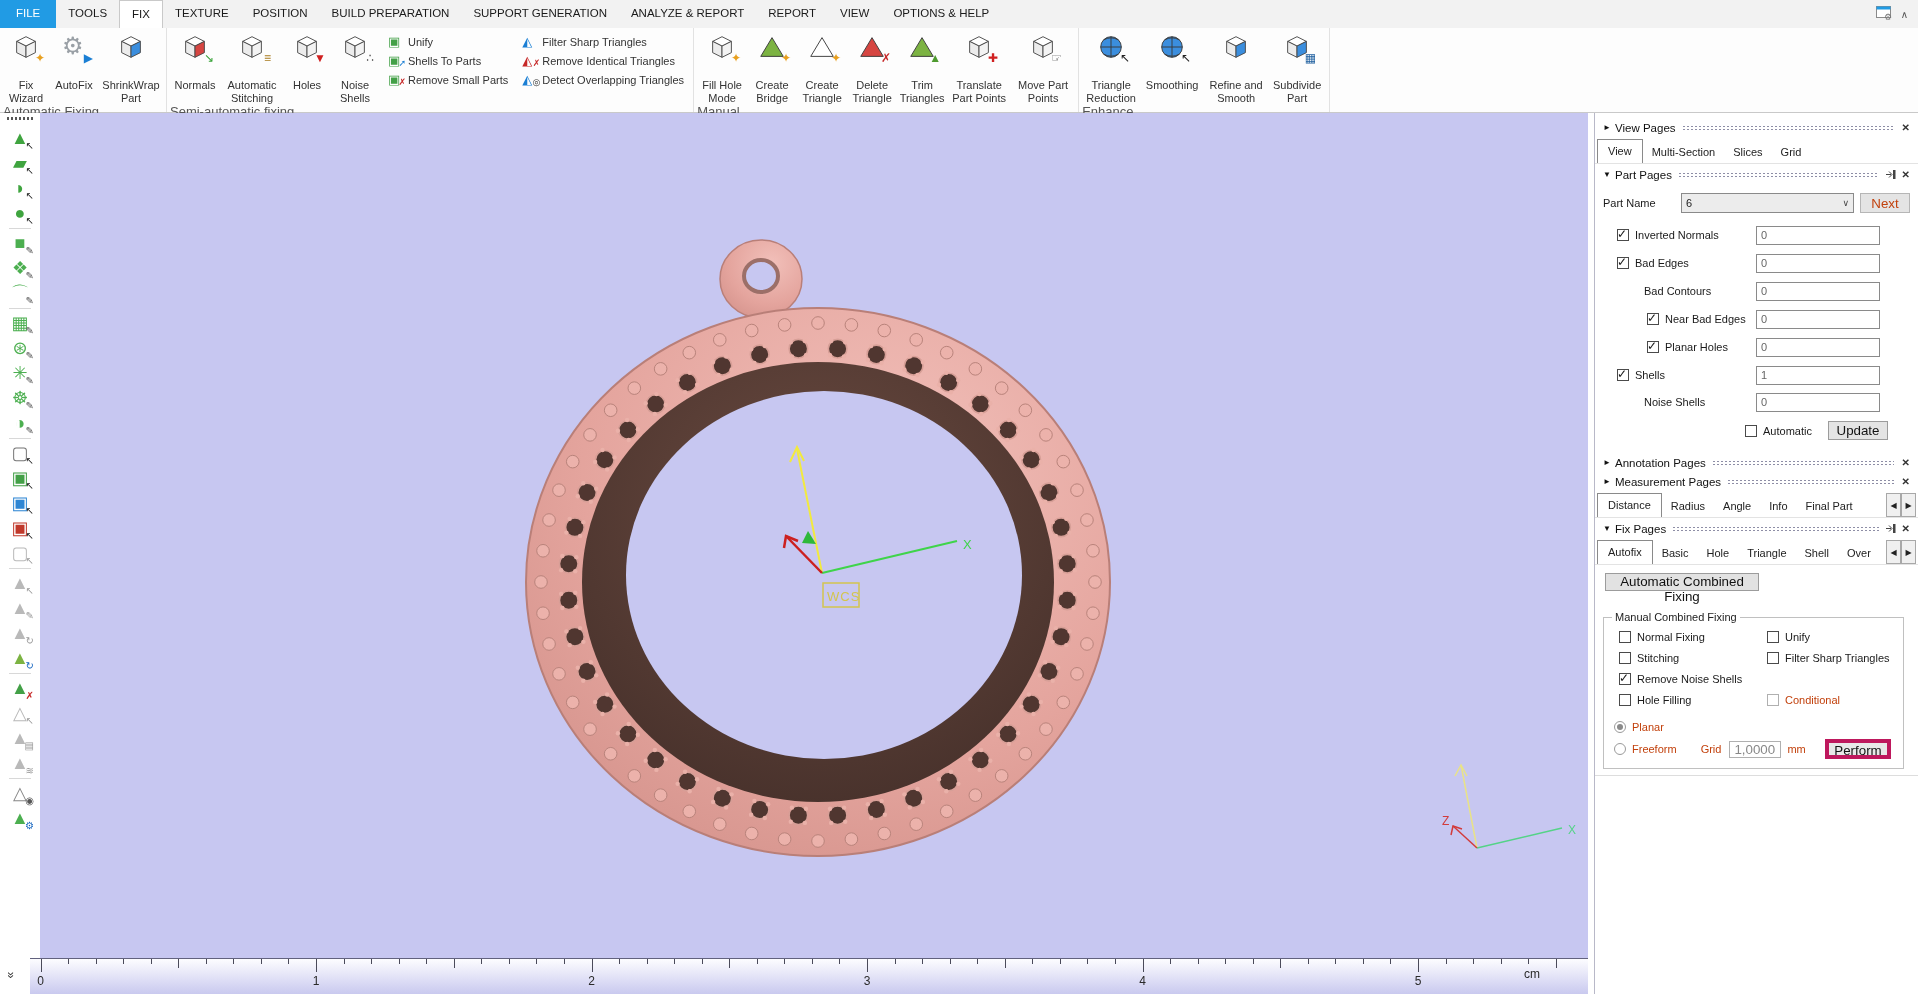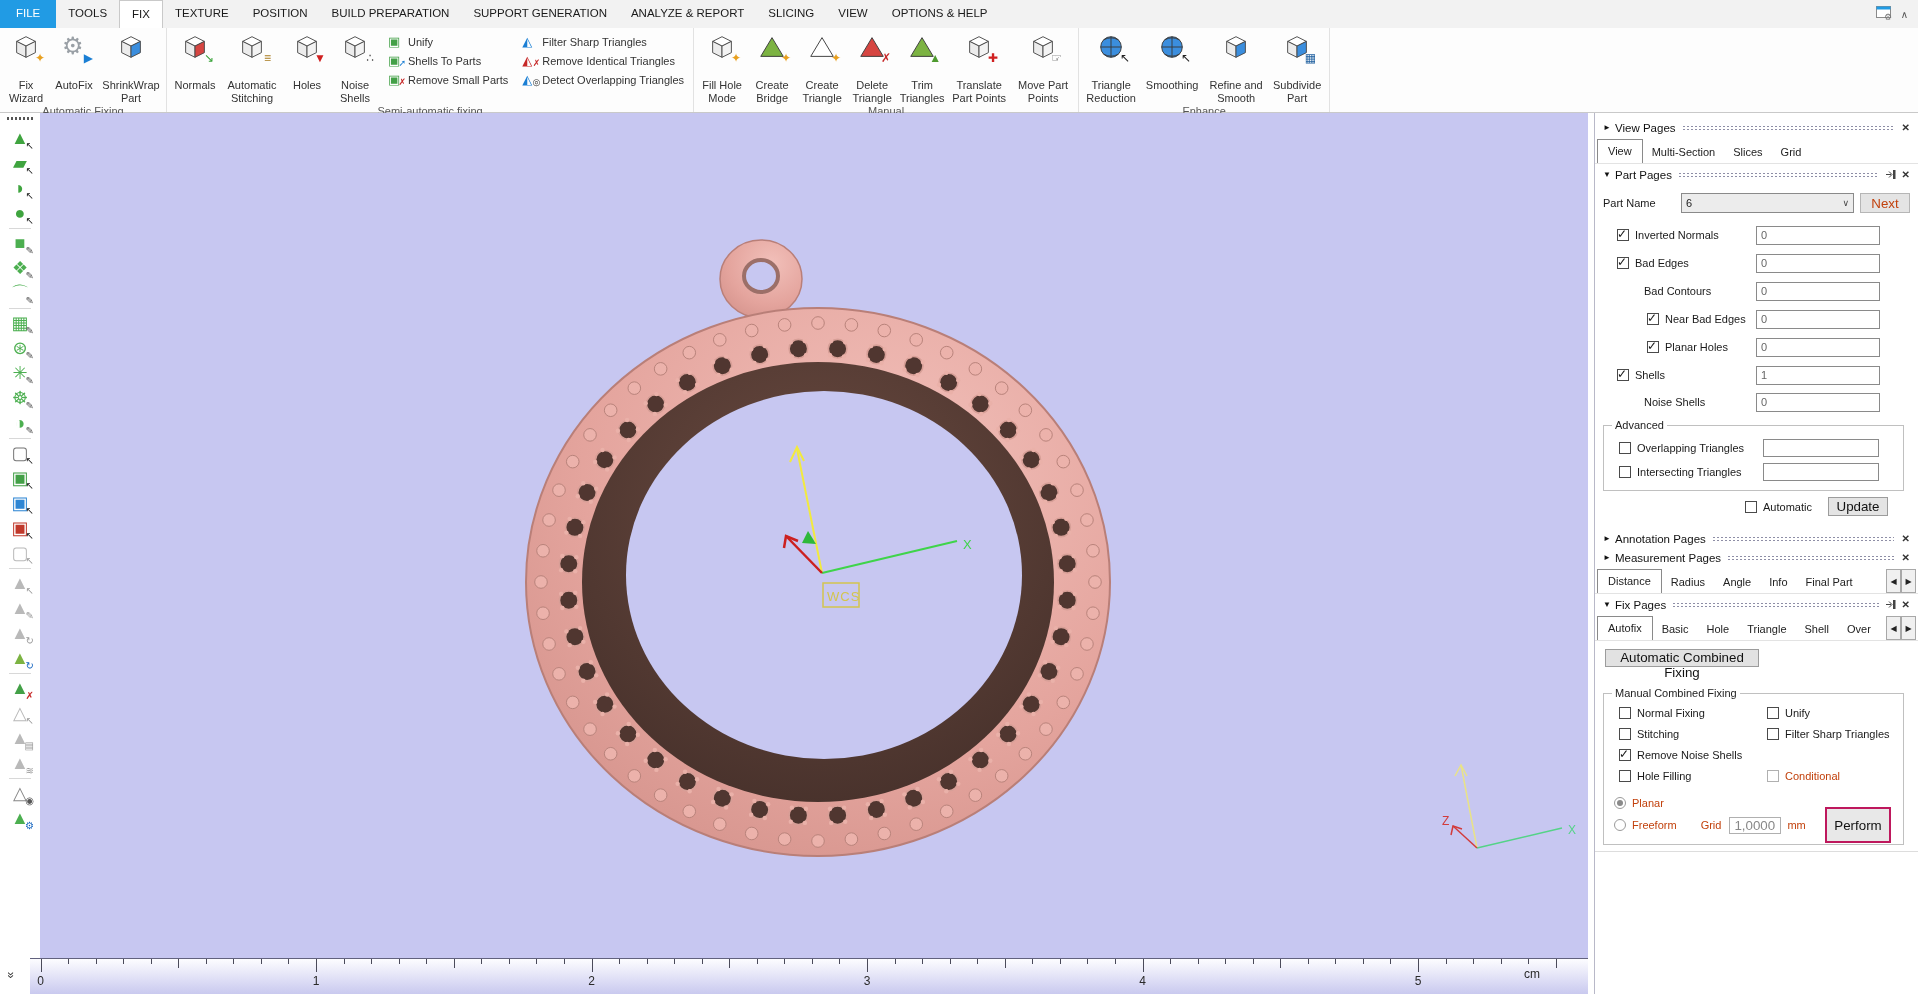--- a/index.html
+++ b/index.html
@@ -10,21 +10,21 @@
   .menubar{position:absolute;left:0;top:0;width:1918px;height:28px;background:#f2f2f2;display:flex;align-items:stretch}
   .mi{padding:7px 12px 6px;font-size:11.5px;color:#1a1a1a;white-space:nowrap;cursor:default}
   .mi.file{background:#219be4;color:#fff;padding:7px 16px 6px}
   .mi.seltab{background:#fff;border:1px solid #c9c9c9;border-bottom:none}
   .menu-right{margin-left:auto;display:flex;align-items:center;gap:8px;padding-right:10px}
 
   
   .ribbon{position:absolute;left:0;top:28px;width:1918px;height:85px;background:#fdfdfd;border-bottom:1px solid #c9c9c9;display:flex}
   .rgroup{display:flex;flex-direction:column;border-right:1px solid #e2e2e2;padding:1px 3px 0}
   .ritems{flex:1;display:flex;align-items:flex-start}
-  .rlabel{height:15px;line-height:15px;text-align:center;font-size:11px;color:#555}
+  .rlabel{height:15px;line-height:15px;font-size:13px;color:#555}
   .rbtn{width:58px;min-height:64px;display:flex;flex-direction:column;align-items:center;padding-top:3px;text-align:center;cursor:default}
   .rbtn.w46{width:46px}.rbtn.w50{width:50px}.rbtn.w64{width:64px}
   .ricon{position:relative;width:30px;height:30px}
   .ricon svg{width:30px;height:30px}
   .ricon .ov{position:absolute;right:-4px;bottom:-2px;font-size:12px;line-height:12px}
   .ricon .big{position:absolute;left:3px;top:1px;font-size:24px;line-height:26px}
   .rtext{margin-top:17px;font-size:11px;line-height:1.15;color:#333}
   .rstack{display:flex;flex-direction:column;justify-content:flex-start;padding:4px 6px 0 8px;gap:2px}
   .sbtn{display:flex;align-items:center;gap:5px;height:17px;cursor:default}
   .sbtn .sg{position:relative;width:15px;font-size:13px;line-height:14px}
@@ -99,21 +99,21 @@
 
   <div class="menubar">
     <div class="mi file">FILE</div>
     <div class="mi">TOOLS</div>
     <div class="mi seltab">FIX</div>
     <div class="mi">TEXTURE</div>
     <div class="mi">POSITION</div>
     <div class="mi">BUILD PREPARATION</div>
     <div class="mi">SUPPORT GENERATION</div>
     <div class="mi">ANALYZE &amp; REPORT</div>
-    <div class="mi">SLICING</div>
+    <div class="mi">REPORT</div>
     <div class="mi">VIEW</div>
     <div class="mi">OPTIONS &amp; HELP</div>
     <div class="menu-right">
       <span>
         <svg width="17" height="14">
             <rect x="0.5" y="0.5" width="14" height="11" fill="#fff" stroke="#8a8a8a"></rect>
             <rect x="0.5" y="0.5" width="14" height="3" fill="#219be4"></rect>
             <text x="8" y="13.5" font-size="9" fill="#777">⚙</text>
           </svg>
       </span>
@@ -761,33 +761,20 @@
           <span class="mlab">Shells</span>
           <span class="val">1</span>
         </div>
       <div class="row" style="height:26px;padding-left:49px">
           <span>Noise Shells</span>
           <span class="val">0</span>
         </div>
     </div>
 
     
-    <div class="gbox" style="margin-top:10px;padding:10px 0 6px">
-      <span class="gleg">Advanced</span>
-      <div class="row" style="height:24px;padding-left:15px">
-          <span class="cb"></span>
-          <span class="mlab">Overlapping Triangles</span>
-          <span class="val" style="width:116px;height:18px;margin-right:24px"></span>
-        </div>
-      <div class="row" style="height:24px;padding-left:15px">
-          <span class="cb"></span>
-          <span class="mlab">Intersecting Triangles</span>
-          <span class="val" style="width:116px;height:18px;margin-right:24px"></span>
-        </div>
-    </div>
     <div class="row" style="margin-top:6px;padding-left:150px">
       <span class="cb"></span>
       <span class="mlab">Automatic</span>
       <button class="btn" style="margin-left:auto;margin-right:30px;width:60px;height:19px">Update</button>
     </div>
 
     
     <div class="hdr" style="margin-top:14px">
       <span class="arr">►</span>
       <span class="ttl">Annotation Pages</span>
@@ -869,18 +856,18 @@
       <div class="row" style="height:22px;padding-left:10px;margin-top:6px">
         <span class="rad on"></span>
           <span class="mlab dis-t">Planar</span>
       </div>
       <div class="row" style="height:22px;padding-left:10px">
         <span class="rad"></span>
           <span class="mlab dis-t">Freeform</span>
         <span class="dis-t" style="margin-left:24px">Grid</span>
         <input class="val" style="width: 52px; height: 17px; margin: 0px 0px 0px 8px; color: rgb(136, 136, 136); border-color: rgb(176, 176, 176);" value="1,0000">
         <span class="dis-t" style="margin-left:6px">mm</span>
-        <button class="btn" style="margin-left:auto;margin-right:12px;width:66px;height:36px;border:2px solid #be185d;background:#e8e8e8">Perform</button>
+        <button class="btn" style="margin-left:auto;margin-right:12px;width:66px;height:20px;border:4px solid #be185d;background:#e8e8e8">Perform</button>
       </div>
     </div>
     <div style="height:1px;background:#ddd;margin-top:6px"></div>
   </div>
 </div>
 
 </body></html>

